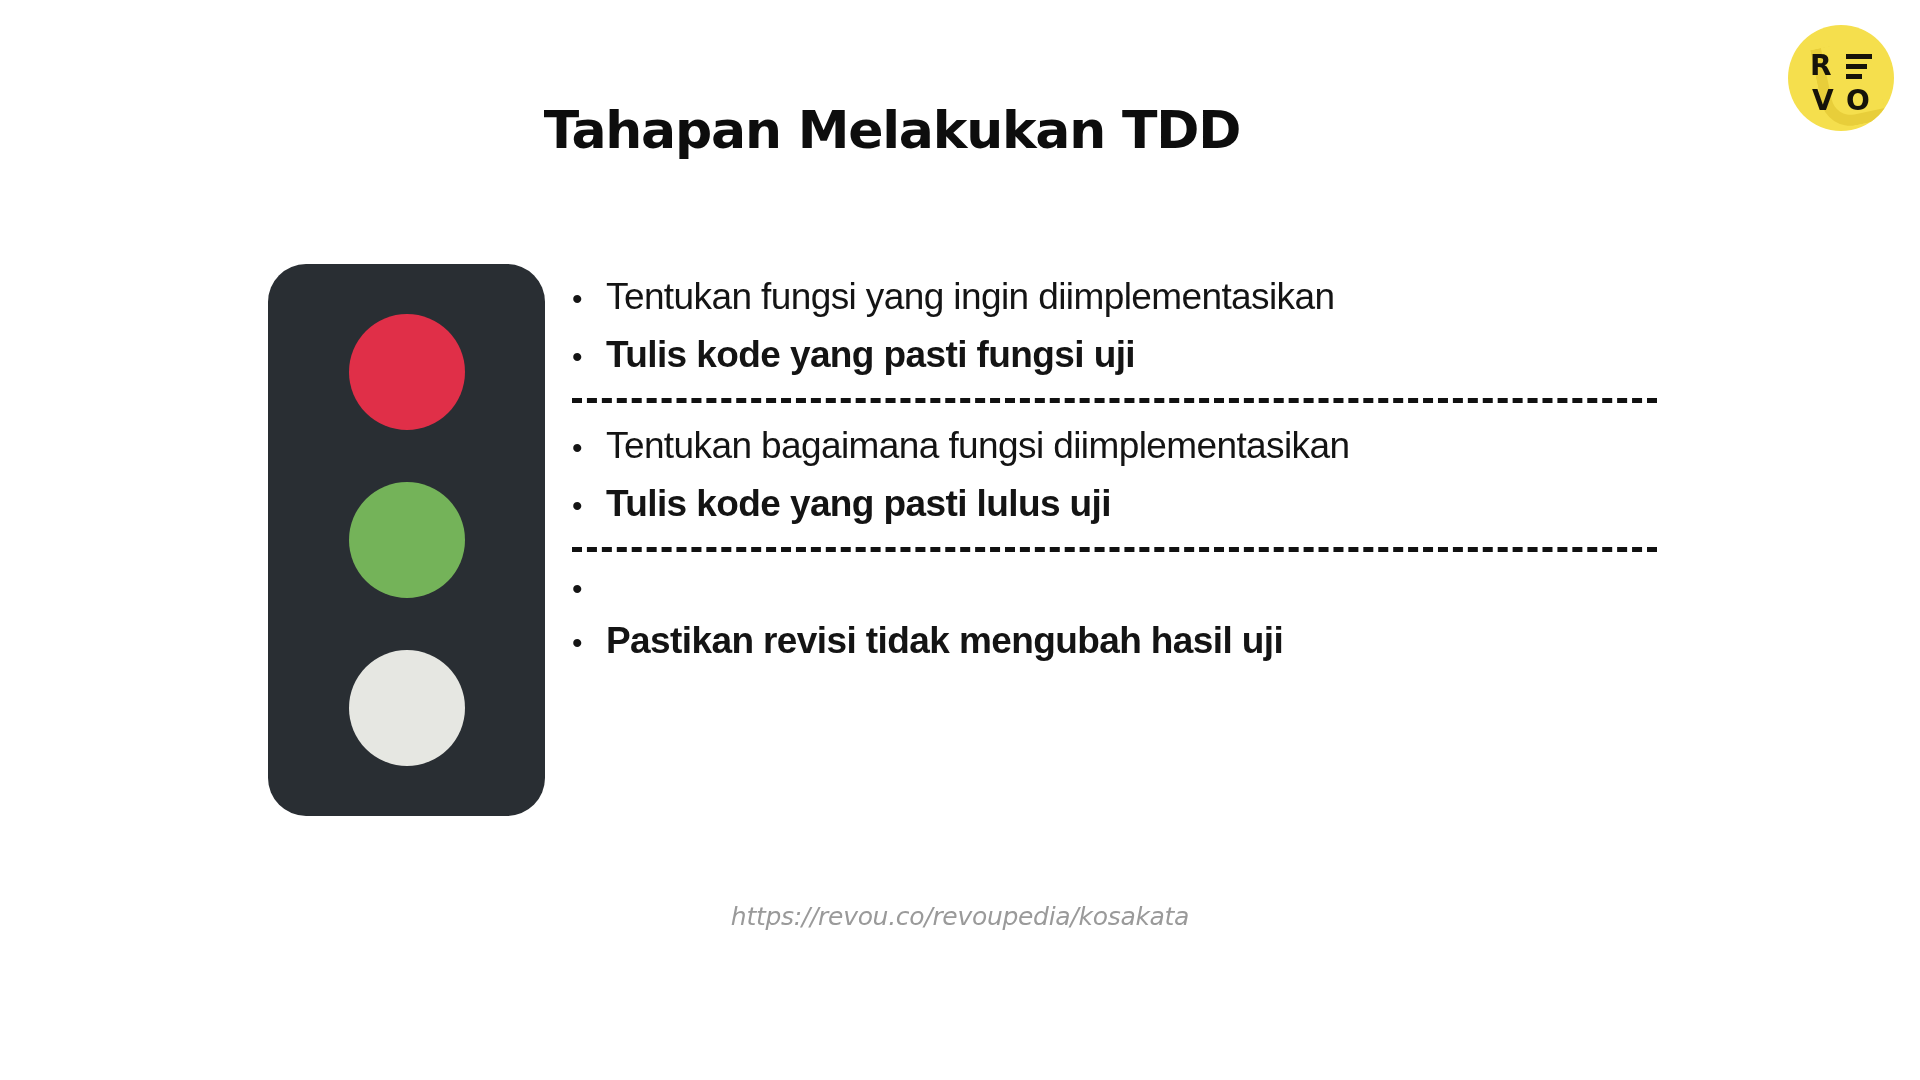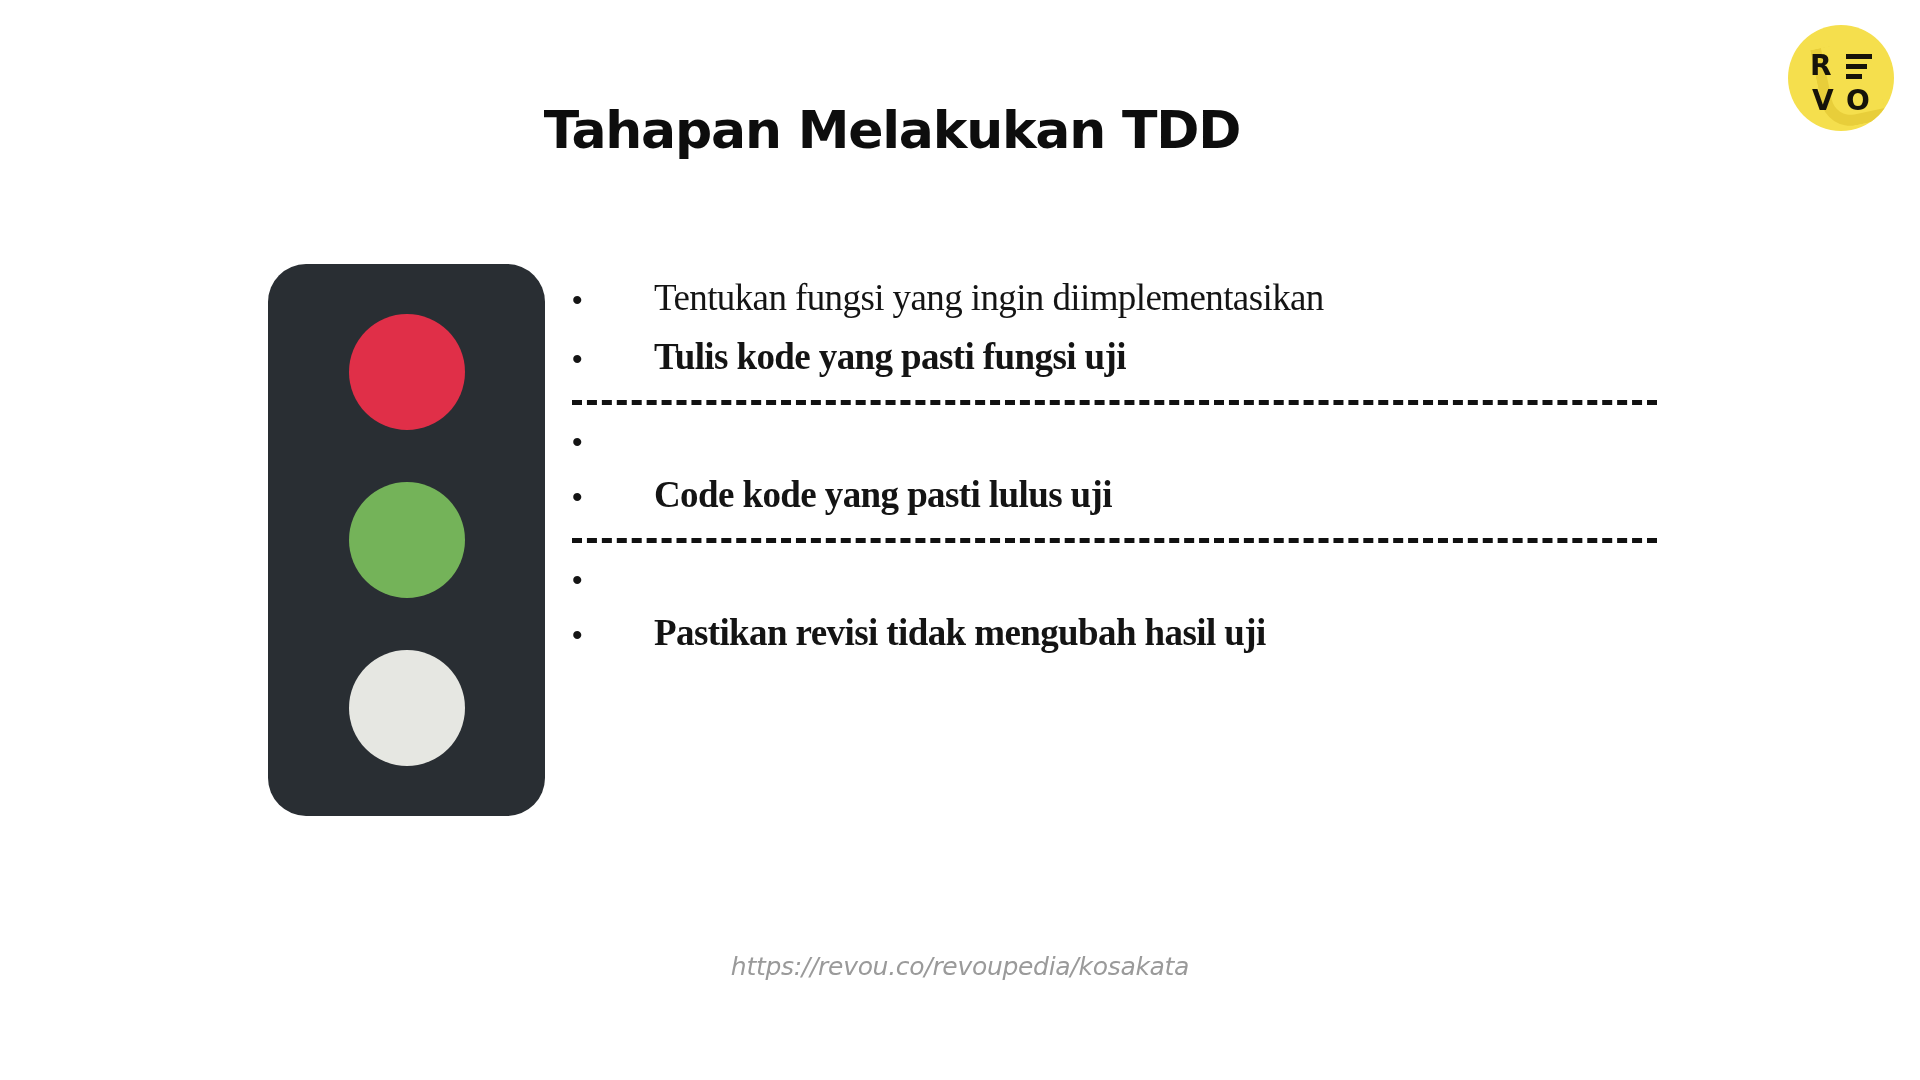--- a/index.html
+++ b/index.html
@@ -127,44 +127,43 @@
     color: #141414;
   }
   .bullet {
     flex: 0 0 auto;
     width: 34px;
     font-size: 30px;
     line-height: 1;
     color: #141414;
   }
   .row-text {
-    font-family: Liberation Serif, serif;
+    font-family: Liberation Sans, sans-serif;
     font-size: 37px;
     letter-spacing: -0.6px;
     white-space: nowrap;
-    margin-left: 48px;
   }
   .row.regular .row-text { font-weight: 400; }
   .row.bold .row-text { font-weight: 700; }
 
   .row.regular { margin-bottom: 16px; }
   .row.bold { margin-bottom: 0; }
 
   .divider {
     height: 0;
     border-top: 5px dashed #111111;
     margin: 22px 0 22px 0;
     width: 1085px;
   }
 
   
   .footer {
     position: absolute;
     left: 0;
-    top: 950px;
+    top: 900px;
     width: 1920px;
     text-align: center;
     font-family: "DejaVu Sans", sans-serif;
     font-style: italic;
     font-size: 25px;
     line-height: 1.32;
     color: #9a9a9a;
     letter-spacing: -0.3px;
   }
   .footer div { white-space: nowrap; }
@@ -207,24 +206,25 @@
         <span class="bullet">•</span>
         <span class="row-text">Tulis kode yang pasti fungsi uji</span>
       </div>
     </div>
 
     <div class="divider"></div>
 
     <div class="group">
       <div class="row regular">
         <span class="bullet">•</span>
+        <span class="row-text">Tentukan bagaimana fungsi diimplementasikan</span>
       </div>
       <div class="row bold">
         <span class="bullet">•</span>
-        <span class="row-text">Code kode yang pasti lulus uji</span>
+        <span class="row-text">Tulis kode yang pasti lulus uji</span>
       </div>
     </div>
 
     <div class="divider"></div>
 
     <div class="group">
       <div class="row regular">
         <span class="bullet">•</span>
       </div>
       <div class="row bold">

